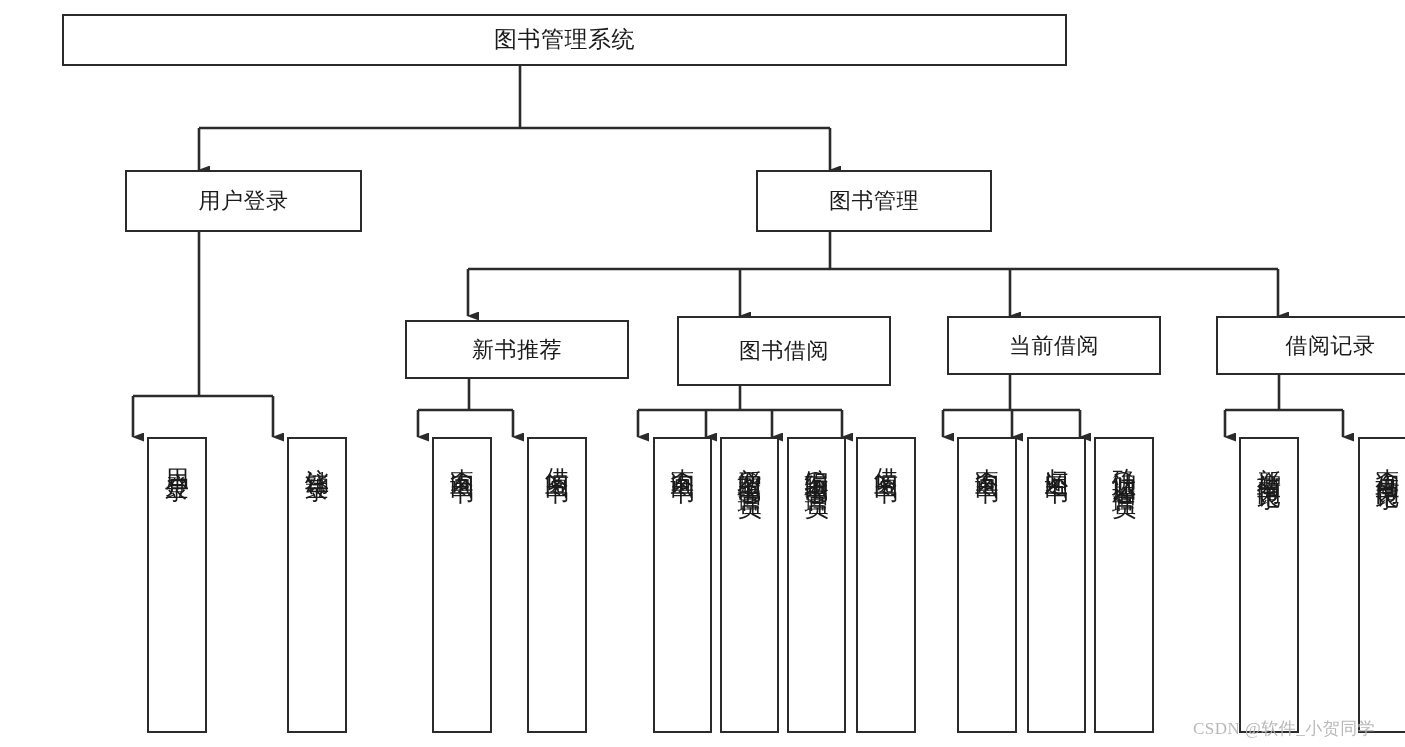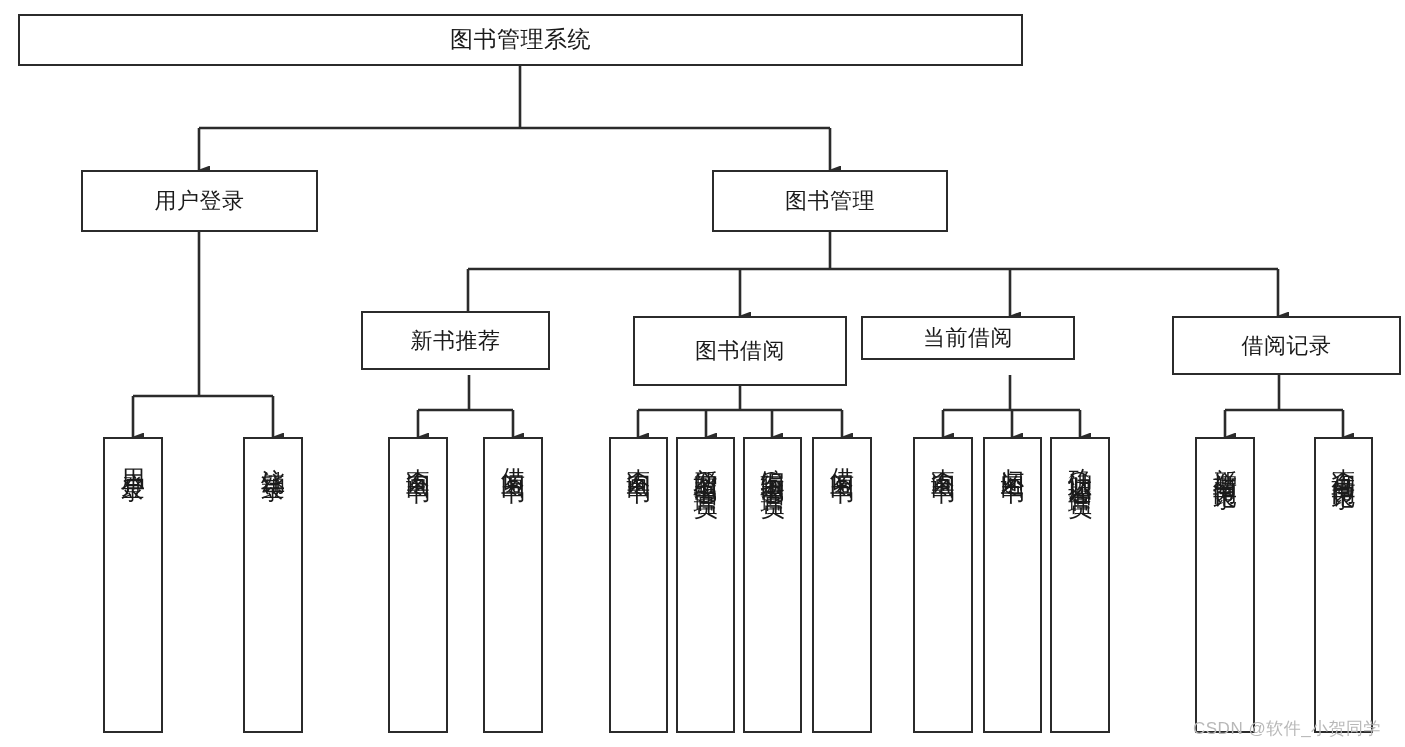--- a/index.html
+++ b/index.html
@@ -28,20 +28,21 @@
   }
   .node {
     position: absolute;
     box-sizing: border-box;
     background: #ffffff;
     border: 2px solid #2b2b2b;
     display: flex;
     align-items: center;
     justify-content: center;
     overflow: hidden;
+    margin-left: 44px;
   }
   .node .label {
     color: #1a1a1a;
     line-height: 1.18;
     text-align: center;
     white-space: nowrap;
     letter-spacing: 0.5px;
   }
   
   .node.horiz .label {
@@ -61,21 +62,21 @@
     font-size: 24px;
     letter-spacing: 4px;
     line-height: 1;
   }
   .watermark {
     position: absolute;
     color: #b8b8b8;
     font-size: 17px;
     white-space: nowrap;
     letter-spacing: 0.5px;
-    font-family: Liberation Sans, sans-serif;
+    font-family: Liberation Serif, serif;
   }
 </style>
 </head>
 <body>
 
 <div id="diagram-root">
 
   <svg class="wires" viewBox="0 0 1405 747" xmlns="http://www.w3.org/2000/svg">
     <defs>
       <marker id="arrowhead" markerWidth="9" markerHeight="12" refX="4.5" refY="11" orient="auto" markerUnits="userSpaceOnUse">
@@ -122,27 +123,27 @@
   <div id="nodes-layer">
       <div class="node horiz root" style="left: 18px; top: 14px; width: 1005px; height: 52px;">
         <span class="label">图书管理系统</span>
       </div>
       <div class="node horiz" style="left: 81px; top: 170px; width: 237px; height: 62px;">
         <span class="label">用户登录</span>
       </div>
       <div class="node horiz" style="left: 712px; top: 170px; width: 236px; height: 62px; justify-content: center;">
         <span class="label">图书管理</span>
       </div>
-      <div class="node horiz" style="left: 361px; top: 311px; width: 189px; height: 59px;">
+      <div class="node horiz" style="left: 361px; top: 320px; width: 224px; height: 59px;">
         <span class="label">新书推荐</span>
       </div>
       <div class="node horiz" style="left: 633px; top: 316px; width: 214px; height: 70px;">
         <span class="label">图书借阅</span>
       </div>
-      <div class="node horiz" style="left: 861px; top: 316px; width: 214px; height: 44px; align-items: center;">
+      <div class="node horiz" style="left: 903px; top: 316px; width: 214px; height: 59px; align-items: center;">
         <span class="label">当前借阅</span>
       </div>
       <div class="node horiz" style="left: 1172px; top: 316px; width: 229px; height: 59px;">
         <span class="label">借阅记录</span>
       </div>
       <div class="node vert" style="left: 103px; top: 437px; width: 60px; height: 296px;">
         <span class="label">用户登录</span>
       </div>
       <div class="node vert" style="left: 243px; top: 437px; width: 60px; height: 296px;">
         <span class="label">注销登录</span>

